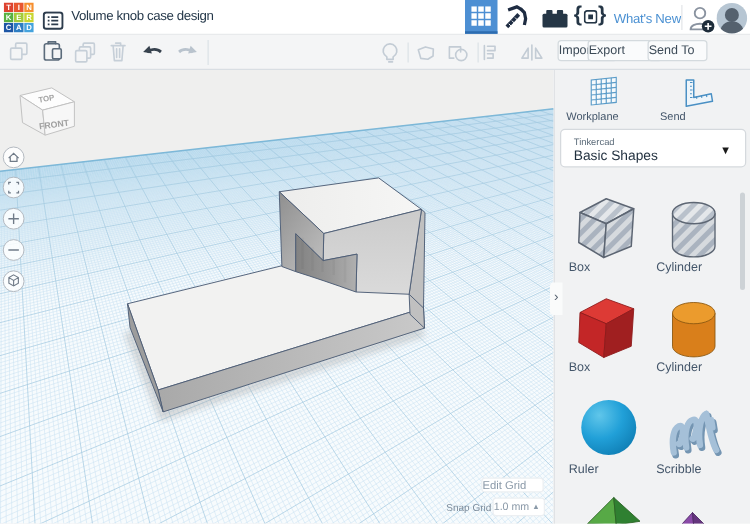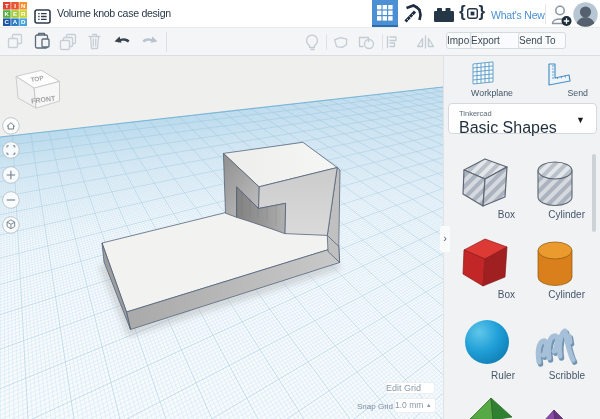--- a/index.html
+++ b/index.html
@@ -1,19 +1,19 @@
 <!DOCTYPE html>
 <html><head><meta charset="utf-8"><style>
 *{margin:0;padding:0;box-sizing:border-box}
 body{font-family:"Liberation Sans",sans-serif;width:600px;height:419px;overflow:hidden;position:relative;background:#fff}
 .hdr{position:absolute;left:0;top:0;width:600px;height:28px;background:#fff;border-bottom:1px solid #e8eaec}
 .tbar{position:absolute;left:0;top:28px;width:600px;height:28px;background:#f4f5f6;border-bottom:1px solid #d9dee3}
 .btn{position:absolute;top:32px;height:17px;background:#fafbfc;border:1px solid #d4dade;border-radius:3px;color:#3c4a57;font-size:10px;text-align:left;line-height:15px}
 .panel{position:absolute;left:443px;top:56px;width:157px;height:363px;background:#f1f2f3;border-left:1px solid #e0e2e5}
-.lbl{position:absolute;color:#44566a;font-size:10px;text-align:right;width:60px}
+.lbl{position:absolute;color:#44566a;font-size:10px;text-align:left;width:60px}
 </style></head>
 <body>
 <div class="hdr"></div>
 <svg width="24" height="24" style="position:absolute;left:3px;top:2px">
 <g font-family="Liberation Sans, sans-serif" font-size="6.2" font-weight="bold" text-anchor="middle" fill="#fff">
 <rect x="0" y="0" width="7.6" height="7.6" fill="#dd4330"></rect>
       <text x="3.8" y="6">T</text>
 <rect x="8.2" y="0" width="7.6" height="7.6" fill="#e8562f"></rect>
       <text x="12" y="6">I</text>
 <rect x="16.4" y="0" width="7.6" height="7.6" fill="#f68f2f"></rect>
@@ -239,21 +239,21 @@
 </g>
 <g transform="translate(104,4)" stroke="#4a90c4" stroke-width="1.2" fill="#eef5fa" stroke-linejoin="round">
  <path d="M2 0 L8 0 L8 14 L22 11 L23 17 L2 21 Z"></path>
  <path d="M5 2 h2 M5 5 h1.5 M5 8 h2 M5 11 h1.5 M5 14 h2 M10 13 l0.5 2 M14 12.3 l0.5 2 M18 11.6 l0.5 2" fill="none" stroke-width="0.9"></path>
 </g>
 </svg>
 <div class="lbl" style="left:453px;top:88px;font-size:8.8px">Workplane</div>
 <div class="lbl" style="left:528px;top:88px;font-size:8.8px">Send</div>
 <div style="position:absolute;left:448px;top:103px;width:149px;height:31px;background:#fff;border:1px solid #d5d9dd;border-radius:4px">
  <div style="position:absolute;left:10px;top:5px;font-size:7.5px;color:#5a6a78">Tinkercad</div>
- <div style="position:absolute;left:10px;top:15px;font-size:16px;color:#1f2e3d">Basic Shapes</div>
+ <div style="position:absolute;left:10px;top:15px;font-size:11px;color:#1f2e3d">Basic Shapes</div>
  <div style="position:absolute;right:11px;top:11px;color:#1a1a1a;font-size:9px">▼</div>
 </div>
 <svg width="157" height="363" viewBox="0 0 157 363" style="position:absolute;left:443px;top:56px">
 <defs>
  <pattern id="stripes" width="8" height="8" patternUnits="userSpaceOnUse" patternTransform="rotate(45)">
    <rect width="8" height="8" fill="#b9c1cb"></rect>
    <rect width="4" height="8" fill="#e4e7ea"></rect>
  </pattern>
  <pattern id="stripes2" width="8" height="8" patternUnits="userSpaceOnUse" patternTransform="rotate(45)">
    <rect width="8" height="8" fill="#aab3bf"></rect>

